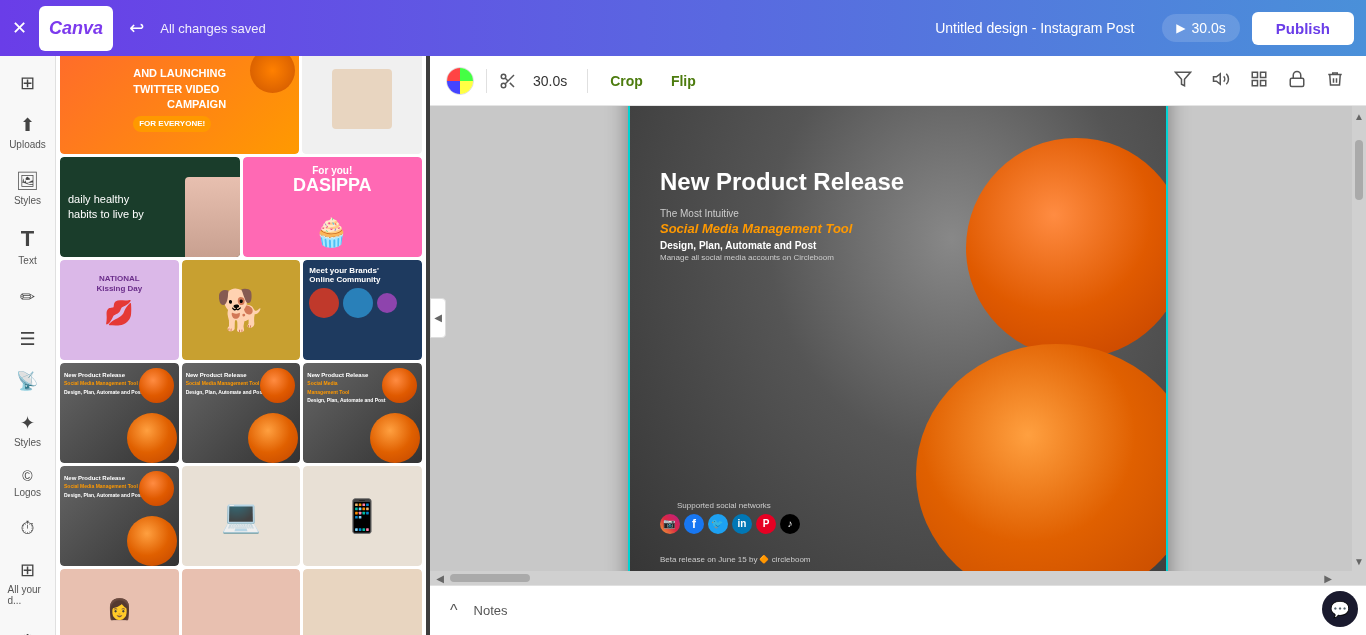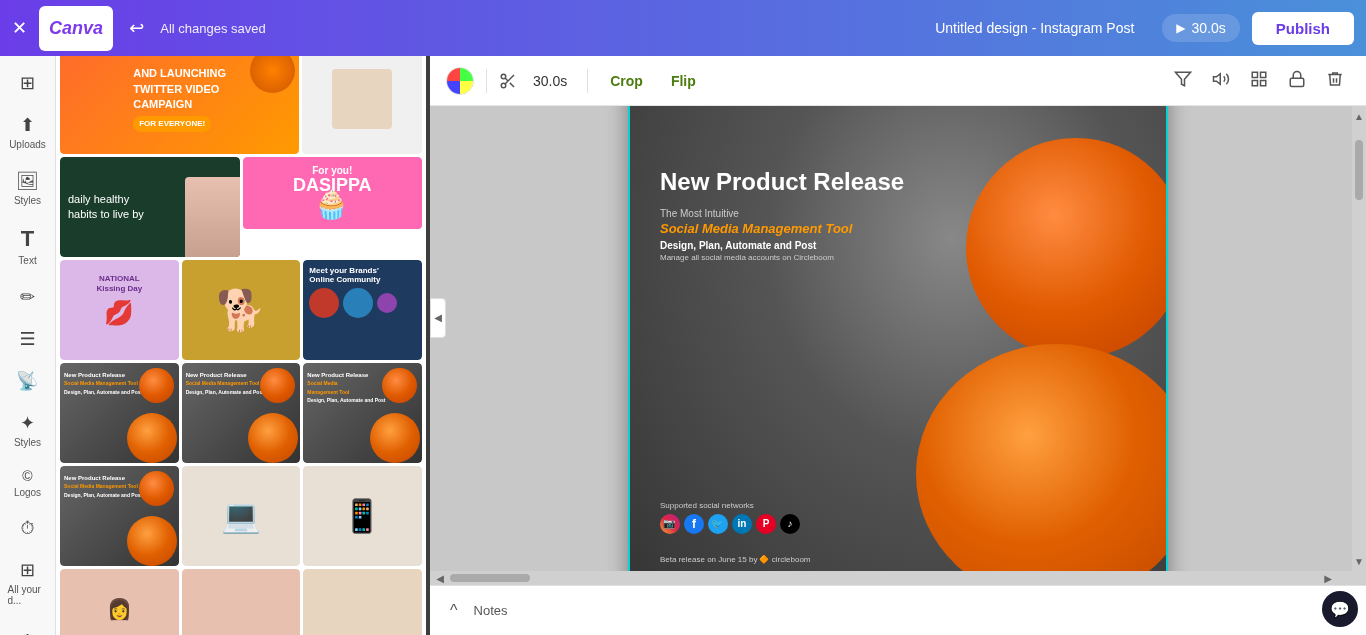--- a/index.html
+++ b/index.html
@@ -132,21 +132,21 @@
       color: white; font-size: 24px; font-weight: 800; line-height: 1.2; margin-bottom: 12px;
     }
     .design-subtitle { color: #cccccc; font-size: 10px; margin-bottom: 2px; }
     .design-accent { color: #ff9900; font-size: 13px; font-weight: 600; font-style: italic; }
     .design-desc { color: white; font-size: 10px; font-weight: 600; margin-top: 4px; }
     .design-subdesc { color: #cccccc; font-size: 8px; margin-top: 2px; }
     
     .design-social {
       position: absolute; left: 30px; bottom: 80px;
     }
-    .design-social-title { color: #cccccc; font-size: 8px; margin-bottom: 4px; }
+    .design-social-title { color: #cccccc; font-size: 8px; margin-bottom: 4px; margin-left: 17px; }
     .social-icons { display: flex; gap: 4px; }
     .social-icon-circle {
       width: 20px; height: 20px; border-radius: 50%; display: flex; align-items: center;
       justify-content: center; font-size: 10px; color: white; font-weight: bold;
     }
     .si-instagram { background: linear-gradient(45deg, #f09433, #e6683c, #dc2743, #cc2366, #bc1888); }
     .si-facebook { background: #1877f2; }
     .si-twitter { background: #1da1f2; }
     .si-linkedin { background: #0077b5; }
     .si-pinterest { background: #e60023; }
@@ -281,42 +281,42 @@
 </div>
 
 <div class="templates-panel">
 
   <div class="panel-row">
     <div class="panel-thumb" style="flex:2;">
       <div class="tmpl-box tmpl-a" style="height:110px;">
         <div style="color:white;font-size:9px;font-weight:bold;padding:8px;line-height:1.4;">
           <div style="font-size:11px;">AND LAUNCHING</div>
           <div style="font-size:11px;">TWITTER VIDEO</div>
-          <div style="font-size:11px;">CAMPAIGN</div>
+          <div style="font-size:11px;text-align:right;">CAMPAIGN</div>
           <div style="background:#ff9900;color:white;font-size:8px;padding:2px 6px;border-radius:10px;display:inline-block;margin-top:4px;">FOR EVERYONE!</div>
           <div style="position:absolute;right:4px;top:4px;width:45px;height:45px;background:radial-gradient(circle,#ff8000,#cc5500);border-radius:50%;"></div>
         </div>
       </div>
     </div>
     <div class="panel-thumb">
       <div class="tmpl-box tmpl-b" style="height:110px;display:flex;align-items:center;justify-content:center;background:#f0f0f0;">
         <div style="width:60px;height:60px;background:#e8d5c0;border-radius:4px;"></div>
       </div>
     </div>
   </div>
 
   <div class="panel-row">
     <div class="panel-thumb">
       <div class="tmpl-box" style="background:#1a3d2b;height:100px;display:flex;flex-direction:column;justify-content:center;padding:8px;">
         <div style="color:white;font-size:11px;line-height:1.4;">daily healthy<br>habits to live by</div>
         <div style="position:absolute;right:0;bottom:0;width:55px;height:80px;background:linear-gradient(to top,#c8a090,#e8c0b0);border-radius:4px 0 0 0;overflow:hidden;"></div>
       </div>
     </div>
     <div class="panel-thumb">
-      <div class="tmpl-box" style="background:#ff69b4;height:72px;display:flex;align-items:center;justify-content:center;position:relative;">
+      <div class="tmpl-box" style="background:#ff69b4;height:100px;display:flex;align-items:center;justify-content:center;position:relative;">
         <div style="color:white;font-size:10px;font-weight:bold;text-align:center;position:absolute;top:8px;">For you!</div>
         <div style="color:white;font-size:18px;font-weight:900;text-align:center;position:absolute;top:18px;">DASIPPA</div>
         <div style="position:absolute;bottom:8px;font-size:28px;">🧁</div>
       </div>
     </div>
   </div>
 
   <div class="panel-row">
     <div class="panel-thumb">
       <div class="tmpl-box" style="background:#dbb8e8;height:100px;padding:6px;">

